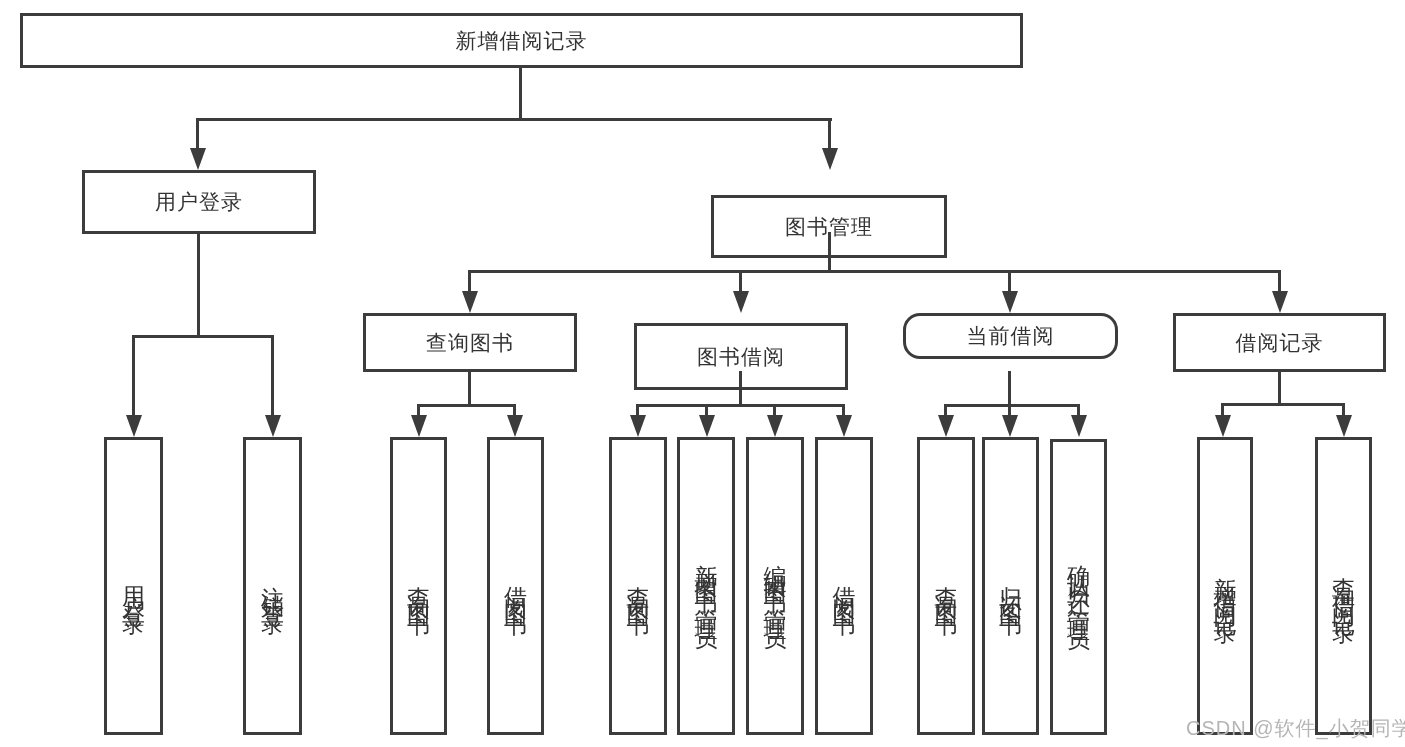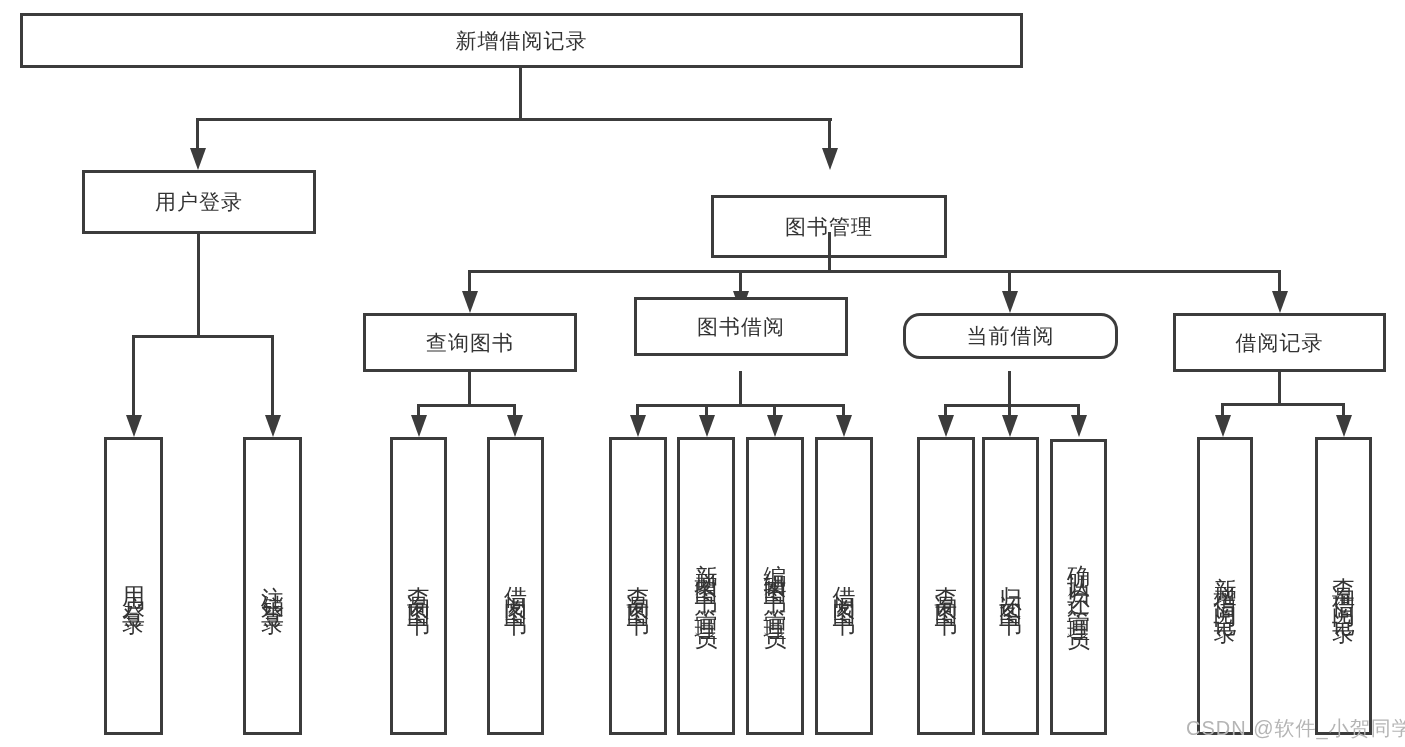--- a/index.html
+++ b/index.html
@@ -90,21 +90,21 @@
   <div class="line" style="left:739px; top:270px; width:3px; height:23px;"></div>
   <div class="arr" style="left:733px; top:291px;"></div>
   <div class="line" style="left:1008px; top:270px; width:3px; height:23px;"></div>
   <div class="arr" style="left:1002px; top:291px;"></div>
   <div class="line" style="left:1278px; top:270px; width:3px; height:23px;"></div>
   <div class="arr" style="left:1272px; top:291px;"></div>
 
   <div class="node hnode" style="left:363px; top:313px; width:214px; height:59px;">
     <span>查询图书</span>
   </div>
-  <div class="node hnode" style="left:634px; top:297px; width:214px; height:59px;font-family:Liberation Mono, monospace;">
+  <div class="node hnode" style="left:634px; top:323px; width:214px; height:67px;font-family:Liberation Mono, monospace;">
     <span>图书借阅</span>
   </div>
   <div class="node hnode" style="left:903px; top:313px; width:215px; height:46px;border-radius:17px;">
     <span>当前借阅</span>
   </div>
   <div class="node hnode" style="left:1173px; top:313px; width:213px; height:59px;">
     <span>借阅记录</span>
   </div>
 
   <div class="line" style="left:468px; top:371px; width:3px; height:36px;"></div>

